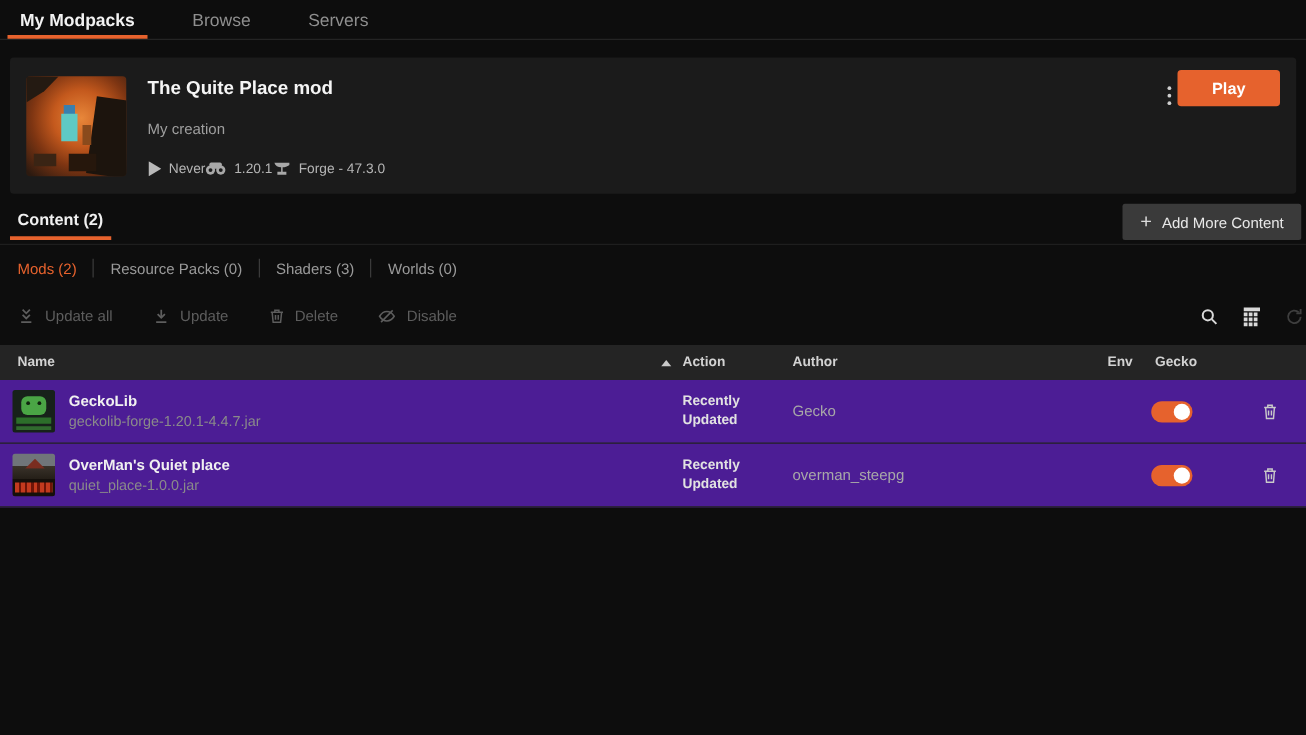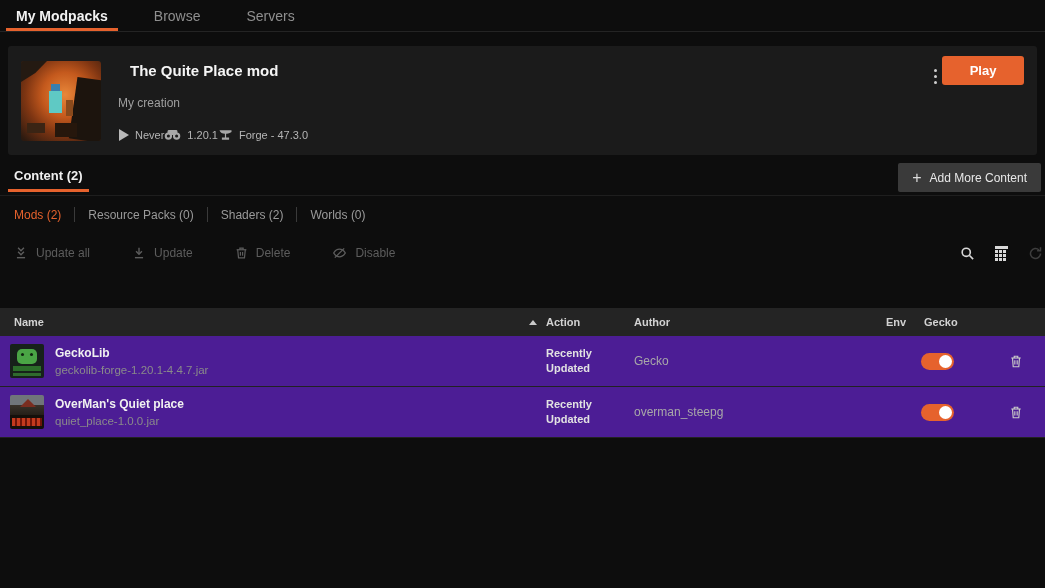--- a/index.html
+++ b/index.html
@@ -18,21 +18,21 @@
   .nav-tab.active::after { content:""; position:absolute; left:-10px; right:-10px; bottom:1px; height:3px; background:var(--accent); }
 
   
   .pack-card { position:absolute; left:8px; right:8px; top:46px; height:109px; background:#1b1b1b; border-radius:3px; }
   .pack-thumb { position:absolute; left:13px; top:15px; width:80px; height:80px; border-radius:3px; overflow:hidden;
      background: radial-gradient(circle at 55% 42%, #e8873a 0%, #c4591d 35%, #7e3512 62%, #2c1a10 95%); }
   .pack-thumb .corner-tl { position:absolute; left:0; top:0; width:26px; height:30px; background:#241a12; clip-path:polygon(0 0,100% 0,55% 40%,0 70%); }
   .pack-thumb .corner-r { position:absolute; right:-6px; top:18px; width:34px; height:62px; background:#1c140d; transform:rotate(8deg); }
   .pack-thumb .figure-body { position:absolute; left:28px; top:30px; width:13px; height:22px; background:#5fc9c4; box-shadow:0 -9px 0 -2px #3a7fae, 14px 6px 0 -3px #8a4a1c; }
   .pack-thumb .debris { position:absolute; left:6px; bottom:8px; width:18px; height:10px; background:#3a2414; box-shadow:30px 4px 0 4px #241softly; box-shadow:30px 2px 0 2px #26170c; }
-  .pack-title { position:absolute; left:122px; top:16px; font-size:15px; font-weight:700; color:#f5f5f5; }
+  .pack-title { position:absolute; left:110px; top:16px; font-size:15px; font-weight:700; color:#f5f5f5; }
   .pack-sub { position:absolute; left:110px; top:50px; font-size:12px; color:#9f9f9f; }
   .pack-meta { position:absolute; left:110px; top:83px; display:flex; align-items:center; gap:0; font-size:11px; color:#b5b5b5; }
   .meta-item { display:flex; align-items:center; gap:6px; }
   .meta-item svg { display:block; }
   .kebab { position:absolute; right:91px; top:16px; width:22px; height:28px; display:flex; flex-direction:column; align-items:center; justify-content:center; gap:3px; cursor:pointer; }
   .kebab i { width:3px; height:3px; border-radius:50%; background:#cfcfcf; }
   .play-btn { position:absolute; right:13px; top:10px; width:82px; height:29px; background:var(--accent); color:#fff; font-weight:700; font-size:13px; border:none; border-radius:3px; display:flex; align-items:center; justify-content:center; cursor:pointer; font-family:inherit; }
 
   
   .content-row { position:absolute; left:0; right:0; top:160px; height:36px; border-bottom:1px solid #1e1e1e; }
@@ -41,32 +41,32 @@
   .add-btn { position:absolute; right:4px; top:3px; height:29px; background:#3a3a3a; color:#e8e8e8; font-size:12px; border:none; border-radius:2px; display:flex; align-items:center; gap:8px; padding:0 14px; cursor:pointer; font-family:inherit; }
   .add-btn .plus { font-size:16px; font-weight:400; color:#dcdcdc; line-height:1; }
 
   
   .subtabs { position:absolute; left:14px; top:207px; display:flex; align-items:center; gap:13px; font-size:12px; }
   .subtab { color:#9a9a9a; cursor:pointer; }
   .subtab.active { color:var(--accent); }
   .subtab-sep { width:1px; height:15px; background:#3a3a3a; }
 
   
-  .toolbar { position:absolute; left:14px; right:2px; top:240px; height:26px; display:flex; align-items:center; gap:42px; }
+  .toolbar { position:absolute; left:14px; right:2px; top:240px; height:26px; display:flex; align-items:center; gap:32px; }
   .tool { display:flex; align-items:center; gap:8px; font-size:12px; color:#5d5d5d; cursor:pointer; }
   .tool svg { display:block; }
   .toolbar-right { margin-left:auto; display:flex; align-items:center; gap:20px; }
   .icon-btn { cursor:pointer; display:flex; align-items:center; justify-content:center; }
   .grid-icon { width:13px; }
   .grid-icon .bar { height:3px; background:#d8d8d8; margin-bottom:1px; }
   .grid-icon .cells { display:grid; grid-template-columns:repeat(3,3px); gap:1px; }
   .grid-icon .cells i { width:3px; height:3px; background:#d8d8d8; }
 
   
-  .tbl { position:absolute; left:0; right:0; top:276px;margin-top:32px; }
+  .tbl { position:absolute; left:0; right:0; top:276px; }
   .tbl-grid { display:grid; grid-template-columns:543px 88px 252px 38px 65px 1fr; align-items:center; }
   .tbl-head { height:28px; background:#242424; font-size:11px; font-weight:700; color:#d2d2d2; }
   .th { padding-left:3px; }
   .th-name { padding-left:14px; display:flex; align-items:center; justify-content:space-between; }
   .sort-arrow { width:0; height:0; border-left:4px solid transparent; border-right:4px solid transparent; border-bottom:5px solid #c9c9c9; margin-right:6px; cursor:pointer; }
   .rows { background:#4c1d95; }
   .row { height:51px; border-bottom:1px solid #222; }
   .cell-name { padding-left:10px; display:flex; align-items:center; gap:11px; }
   .mod-icon { width:34px; height:34px; border-radius:2px; flex:none; position:relative; overflow:hidden; }
   .mod-icon.gecko { background:#17211a; }
@@ -142,21 +142,21 @@
     <span class="plus">+</span>
     <span>Add More Content</span>
   </button>
 </div>
 
 <div class="subtabs">
   <div class="subtab active">Mods (2)</div>
   <div class="subtab-sep"></div>
   <div class="subtab">Resource Packs (0)</div>
   <div class="subtab-sep"></div>
-  <div class="subtab">Shaders (2)</div>
+  <div class="subtab">Shaders (3)</div>
   <div class="subtab-sep"></div>
   <div class="subtab">Worlds (0)</div>
 </div>
 
 <div class="toolbar">
   <div class="tool">
     <svg width="14" height="14" viewBox="0 0 24 24" fill="none" stroke="#5d5d5d" stroke-width="2.4">
         <path d="M7 3l5 5 5-5"></path>
         <path d="M7 10l5 5 5-5"></path>
         <line x1="5" y1="20" x2="19" y2="20"></line>

